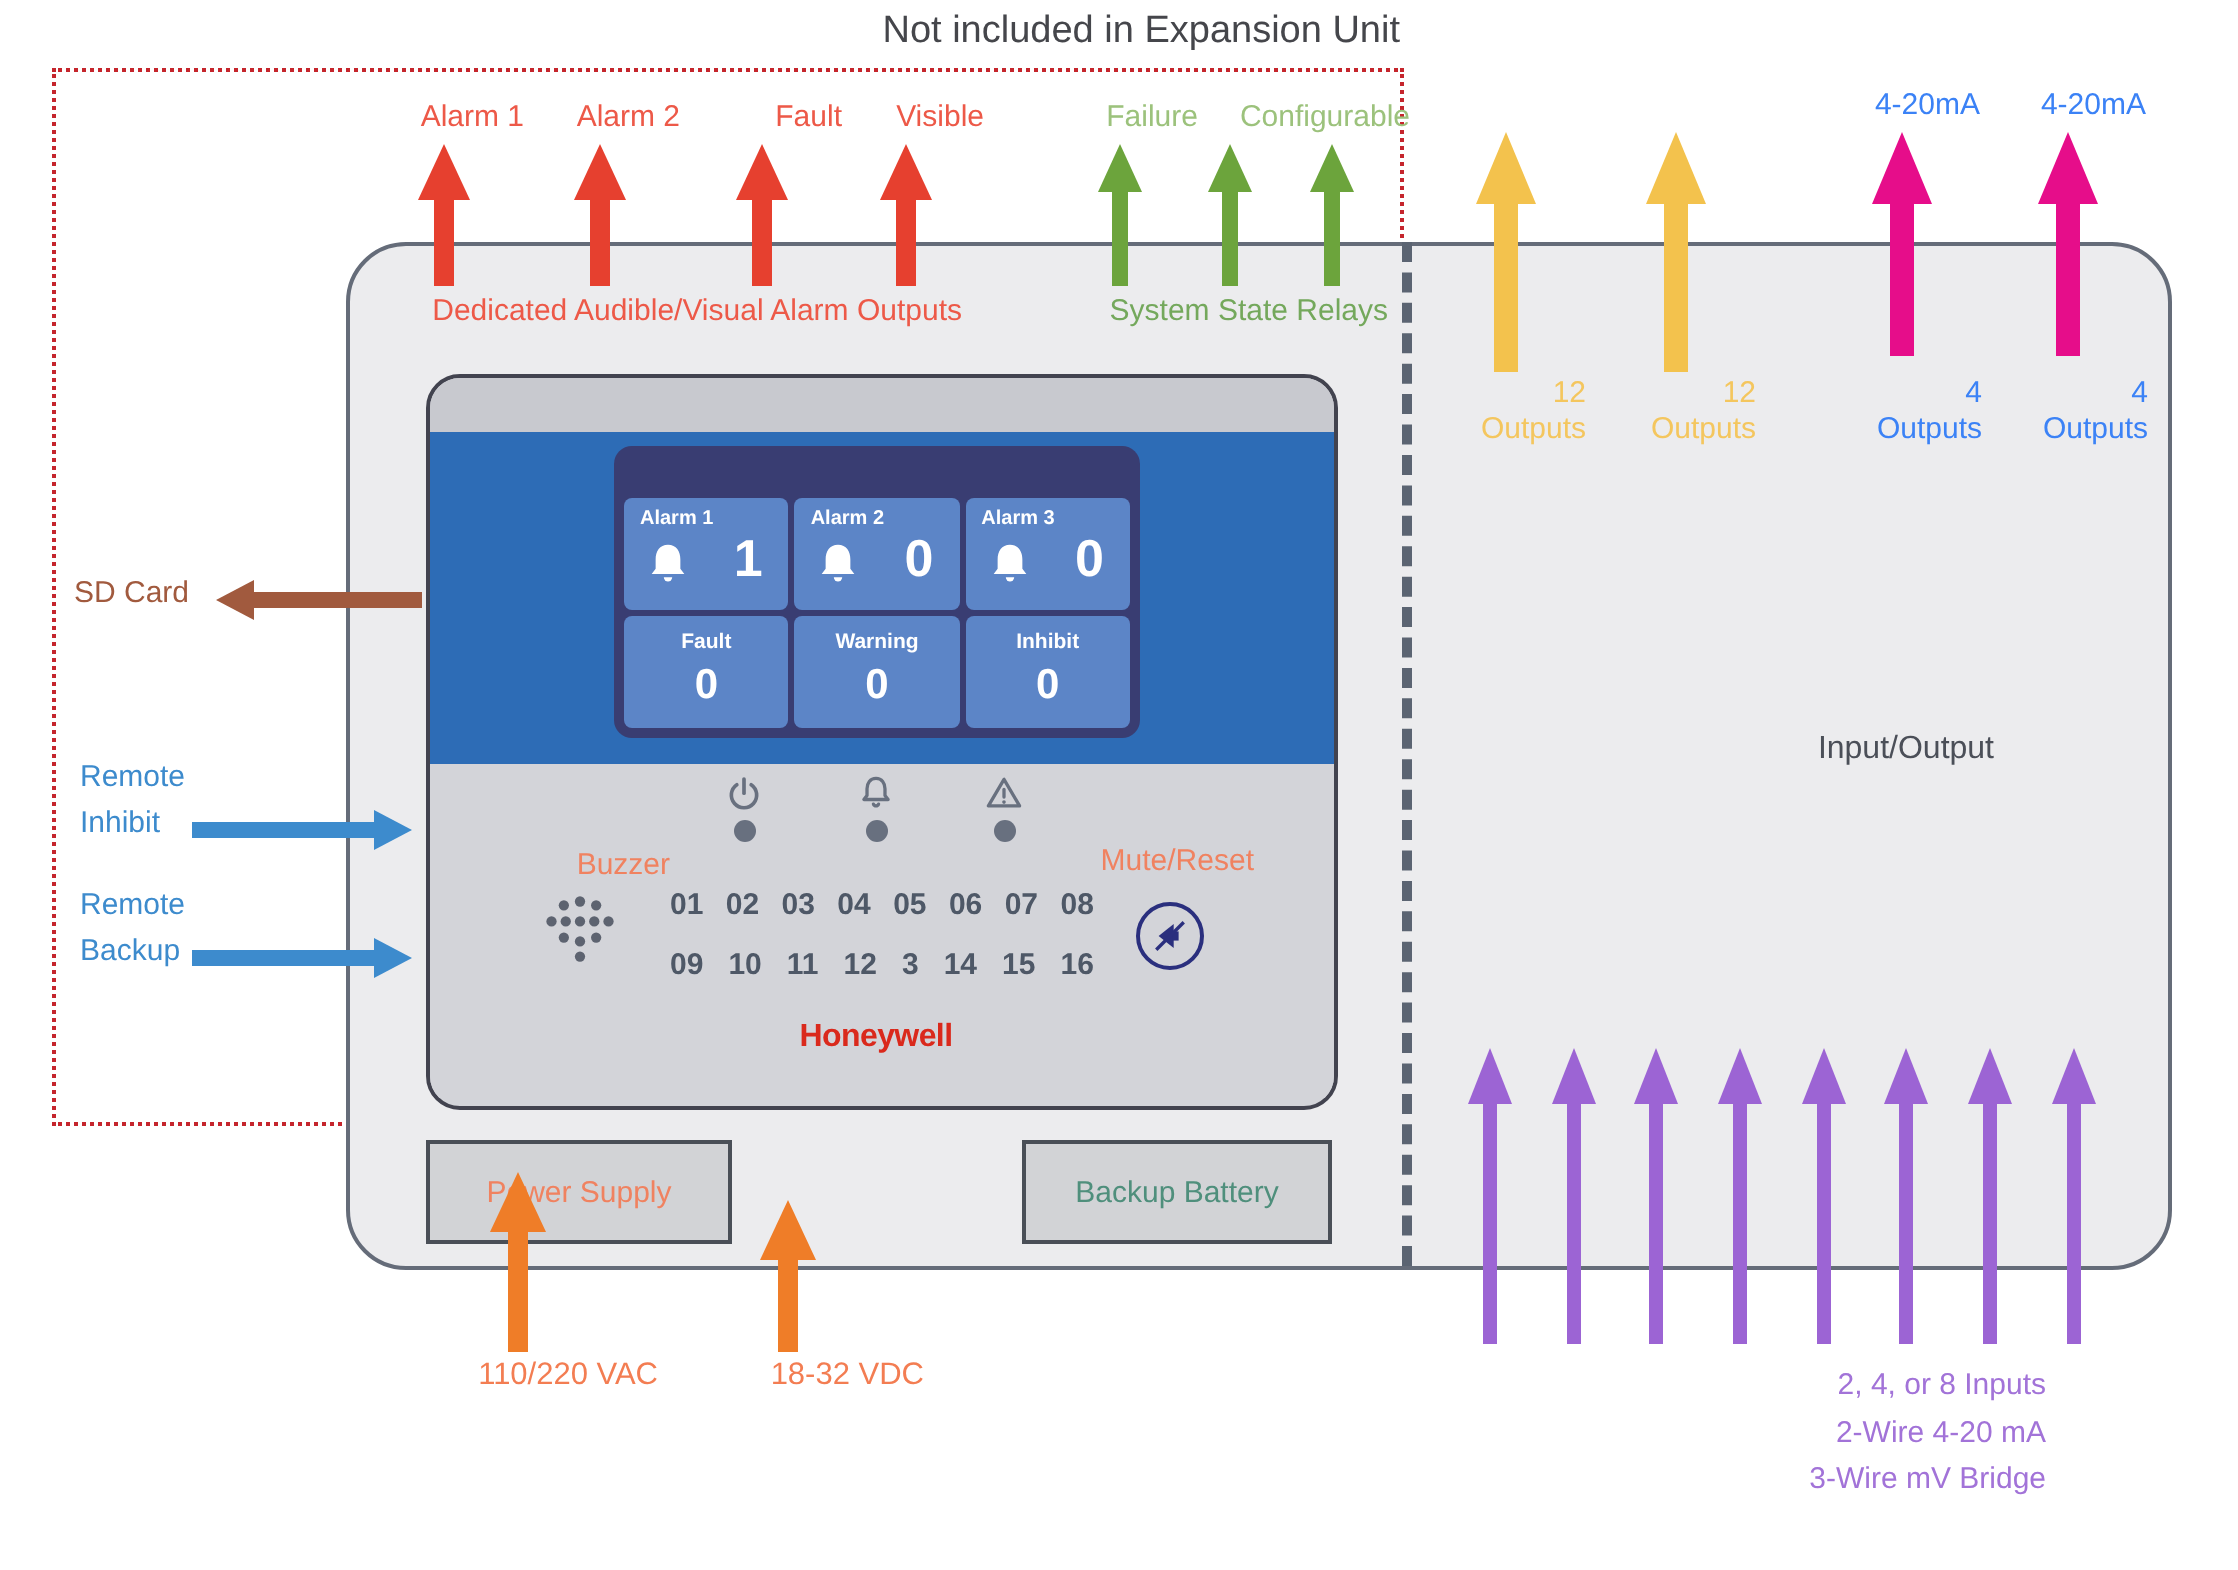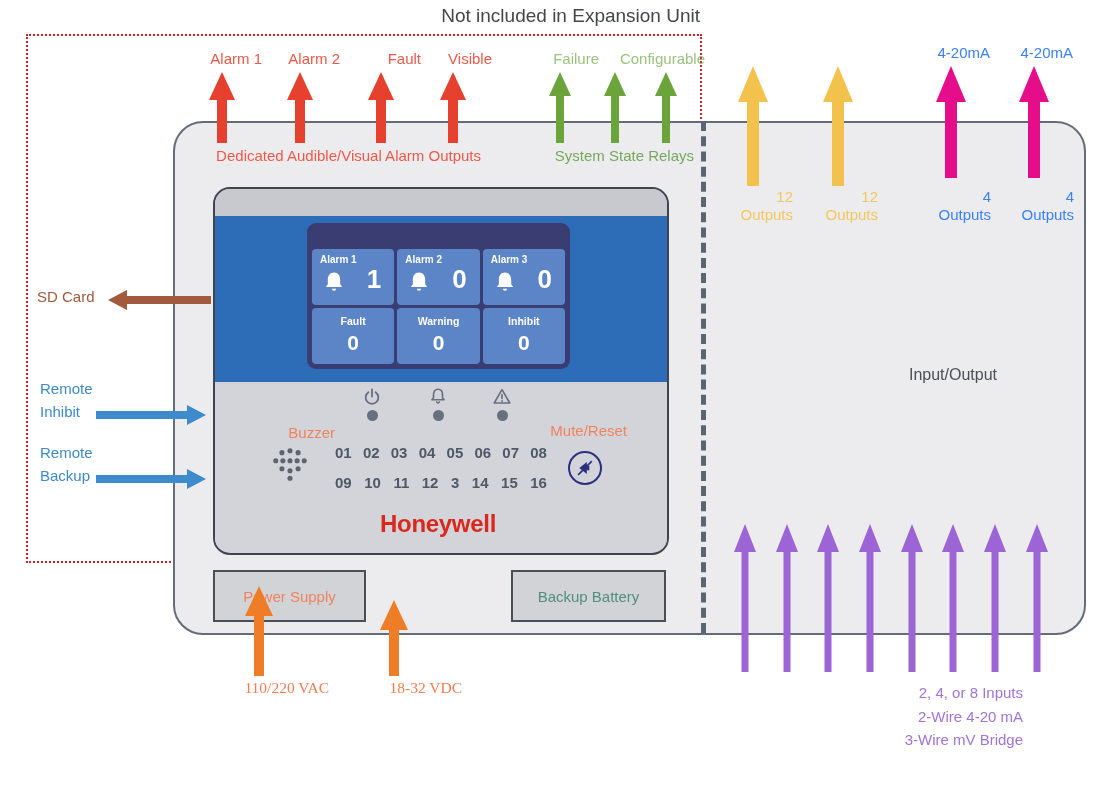--- a/index.html
+++ b/index.html
@@ -34,21 +34,21 @@
   .divider{border-left:5px dashed #5b6472;}
   .device{background:#ececee;border:2px solid #656c79;border-radius:30px;}
 
   .lbl{font-size:15px;line-height:17px;}
   .red-lbl{color:#ed5948;}
   .green-lbl{color:#9cc27c;}
   .green-cap{color:#74a85c;}
   .yellow-lbl{color:#f4c65e;line-height:18px;}
   .pink-lbl{color:#3b82f6;line-height:18px;}
   .purple-lbl{color:#a273d8;line-height:23.5px;}
-  .orange-lbl{color:#f37d52;font-size:15.5px;font-family:Liberation Serif, serif;}
+  .orange-lbl{color:#f37d52;font-size:15.5px;}
   .blue-lbl{color:#3d8bcd;line-height:23px;}
   .brown-lbl{color:#a15a3e;}
   .teal-lbl{color:#4f8f7c;}
   .salmon-lbl{color:#f08260;}
   .dark-lbl{color:#4b4f58;font-size:16px;}
 
   
   .bezel{left:213px;top:187px;width:452px;height:364px;border:2px solid #42434f;border-radius:17px;
          overflow:hidden;background:#d3d4d9;}
   .bezel-band{height:27px;background:#c8c9cf;}
@@ -62,21 +62,21 @@
   .tile-value-big{position:absolute;right:13px;top:15px;font-size:26px;font-weight:bold;}
   .tile-label2{position:absolute;left:0;right:0;top:7px;text-align:center;font-size:10.5px;font-weight:bold;}
   .tile-value2{position:absolute;left:0;right:0;top:23px;text-align:center;font-size:21px;font-weight:bold;}
 
   
   .panel{position:relative;height:167px;background:#d3d4d9;padding-left:34px;}
   .led{position:absolute;width:11px;height:11px;border-radius:50%;background:#68707f;}
   .chan-row{position:absolute;left:120px;width:212px;display:flex;justify-content:space-between;
             font-size:15px;font-weight:bold;color:#4e5867;}
   .brand{position:absolute;left:120px;width:206px;top:128px;text-align:center;
-         font-size:24px;font-weight:bold;color:#da291c;letter-spacing:-0.3px;}
+         font-size:16px;font-weight:bold;color:#da291c;letter-spacing:-0.3px;}
   .mute-circle{position:absolute;left:353px;top:69px;width:34px;height:34px;border:2.5px solid #2a2f7e;
                border-radius:50%;box-sizing:border-box;display:flex;align-items:center;justify-content:center;}
 
   
   .gray-box{position:absolute;top:570px;height:52px;background:#d2d3d6;border:2px solid #4a4f57;
             box-sizing:border-box;display:flex;align-items:center;justify-content:center;font-size:15px;}
 </style>
 </head>
 <body>
 

